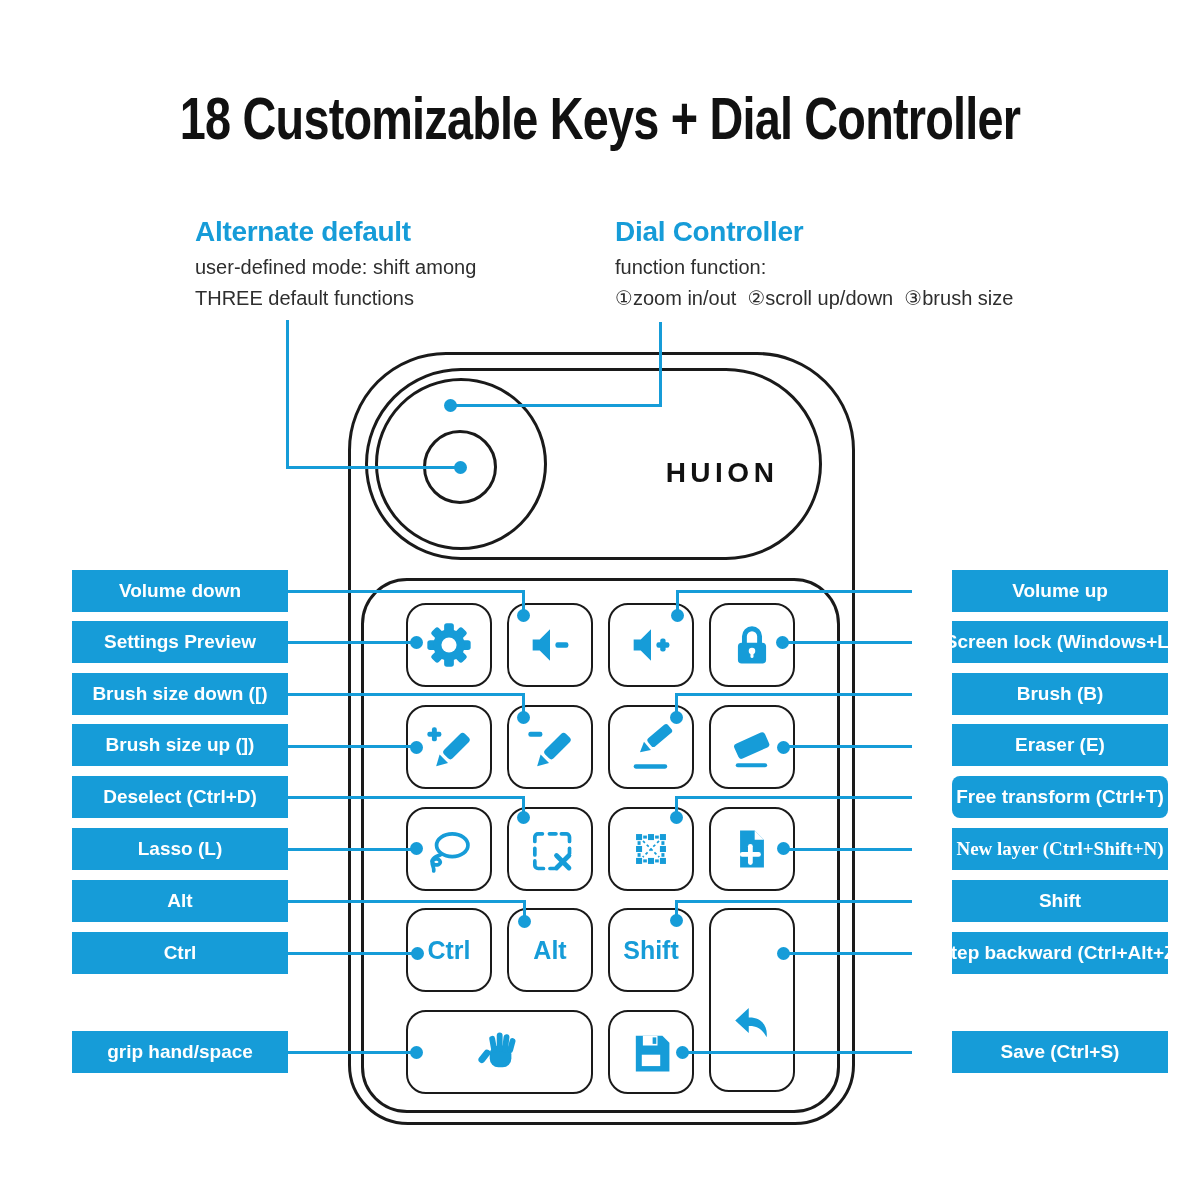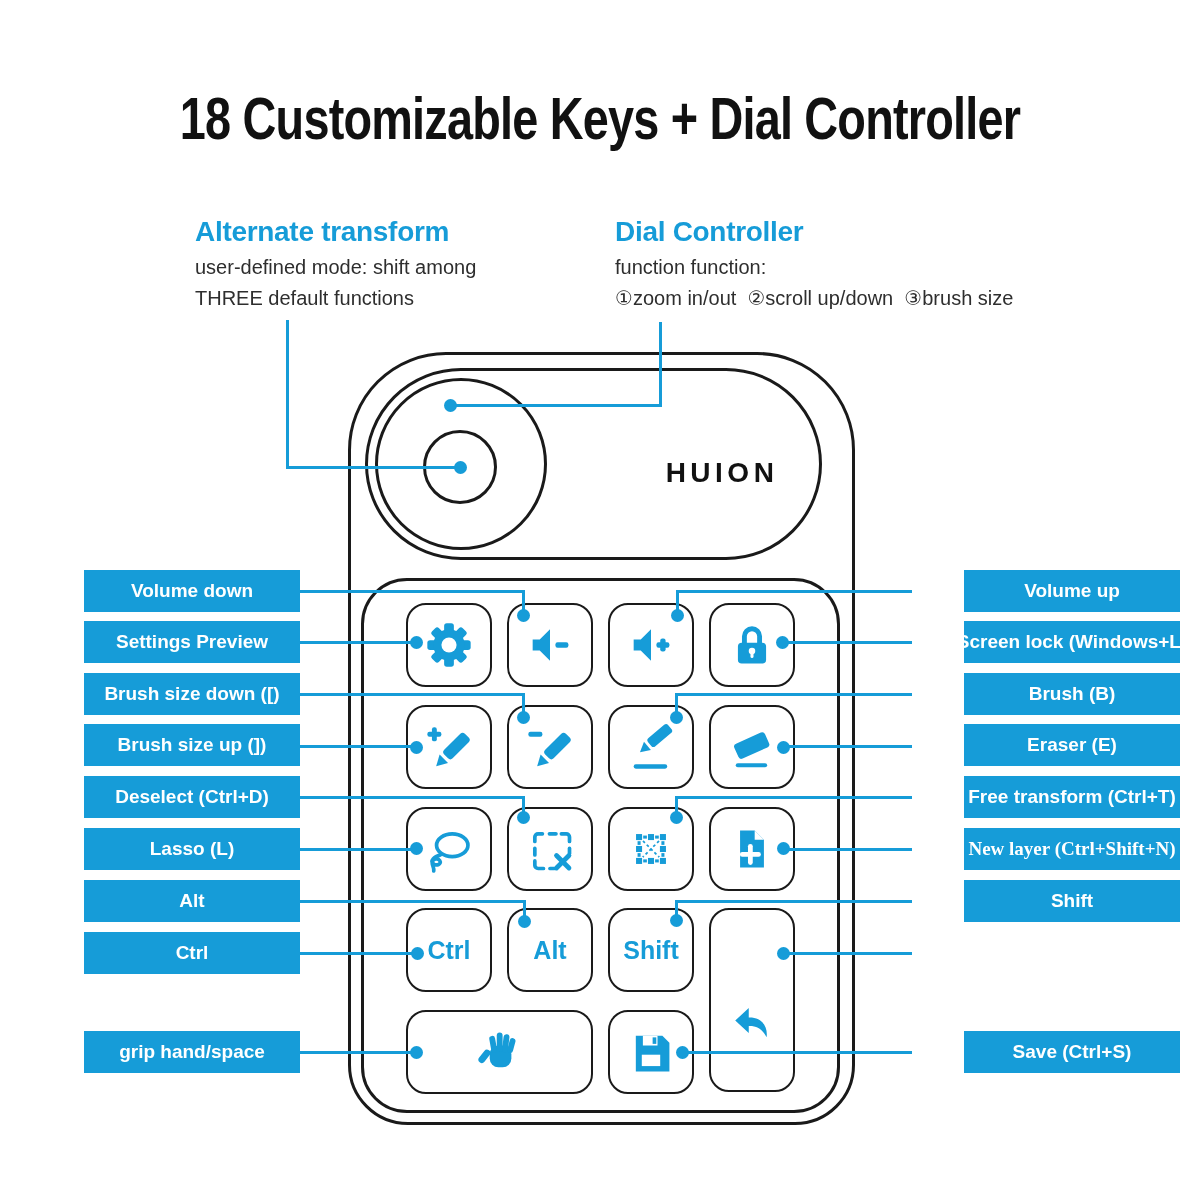--- a/index.html
+++ b/index.html
@@ -49,37 +49,37 @@
     position:absolute;width:86px;height:84px;box-sizing:border-box;background:#fff;
     border:2.5px solid var(--outline);border-radius:20px;z-index:2;
     display:flex;align-items:center;justify-content:center;
   }
   .key svg{width:52px;height:52px;display:block;}
   .key-text{font-size:25px;font-weight:700;color:var(--accent);}
   
   .label{
     position:absolute;width:216px;height:42px;background:var(--accent);color:#fff;
     font-size:19px;font-weight:700;display:flex;align-items:center;justify-content:center;
-    z-index:7;white-space:nowrap;margin-left:12px;
+    z-index:7;white-space:nowrap;
   }
   .label.l{left:72px;}
   .label.r{left:952px;}
   
   .hline{position:absolute;height:3px;background:var(--accent);z-index:5;}
   .vline{position:absolute;width:3px;background:var(--accent);z-index:5;}
   .dot{position:absolute;width:13px;height:13px;border-radius:50%;background:var(--accent);z-index:6;}
 </style>
 </head>
 <body>
 
 <div id="stage">
 
   <div class="page-title">18 Customizable Keys + Dial Controller</div>
 
-  <div class="sec-heading" style="left:195px;top:216px;">Alternate transform</div>
+  <div class="sec-heading" style="left:195px;top:216px;">Alternate default</div>
   <div class="sec-body" style="left:195px;top:252px;"><span>user-defined mode: shift among</span><br><span>THREE default functions</span></div>
 
   <div class="sec-heading" style="left:615px;top:216px;">Dial Controller</div>
   <div class="sec-body" style="left:615px;top:252px;"><span>function function:</span><br><span>①zoom in/out  ②scroll up/down  ③brush size</span></div>
 
   <div class="device-body"></div>
   <div class="dial-slot"></div>
   <div class="dial-ring"></div>
   <div class="dial-knob"></div>
   <div class="brand">HUION</div>
@@ -256,23 +256,24 @@
   <div class="label l" style="top:724px;">Brush size up (])</div>
   <div class="label l" style="top:828px;">Lasso (L)</div>
   <div class="label l" style="top:880px;">Alt</div>
   <div class="label l" style="top:932px;">Ctrl</div>
   <div class="label l" style="top:1031px;">grip hand/space</div>
 
   <div class="label r" style="top:570px;">Volume up</div>
   <div class="label r" style="top:621px;">Screen lock (Windows+L)</div>
   <div class="label r" style="top:673px;">Brush (B)</div>
   <div class="label r" style="top:724px;">Eraser (E)</div>
-  <div class="label r" style="top:776px;">Free transform (Ctrl+T)</div>
+  <div class="label r" style="top:776px;border-radius:8px;">Free transform (Ctrl+T)</div>
   <div class="label r" style="top:828px;font-family:Liberation Serif, serif;">New layer (Ctrl+Shift+N)</div>
   <div class="label r" style="top:880px;">Shift</div>
+  <div class="label r" style="top:932px;">Step backward (Ctrl+Alt+Z)</div>
   <div class="label r" style="top:1031px;">Save (Ctrl+S)</div>
 
   <div class="vline" style="left:285.5px;top:320px;height:149px;"></div>
   <div class="hline" style="left:285.5px;top:465.5px;width:175px;"></div>
   <div class="dot" style="left:453.5px;top:460.5px;"></div>
 
   <div class="vline" style="left:658.5px;top:322px;height:85px;"></div>
   <div class="hline" style="left:450px;top:403.5px;width:211.5px;"></div>
   <div class="dot" style="left:444px;top:398.5px;"></div>
 

